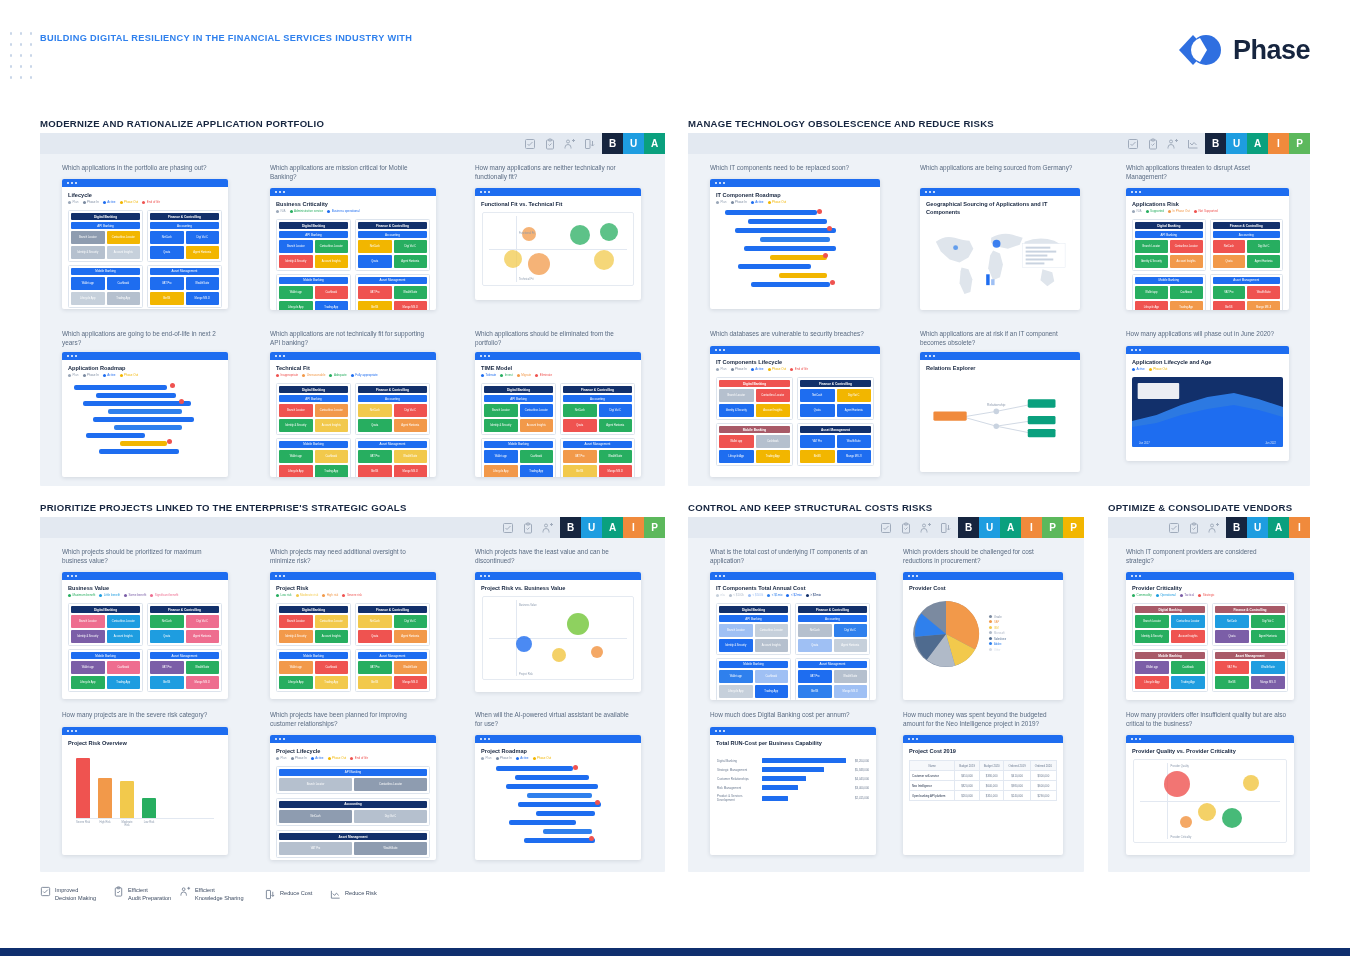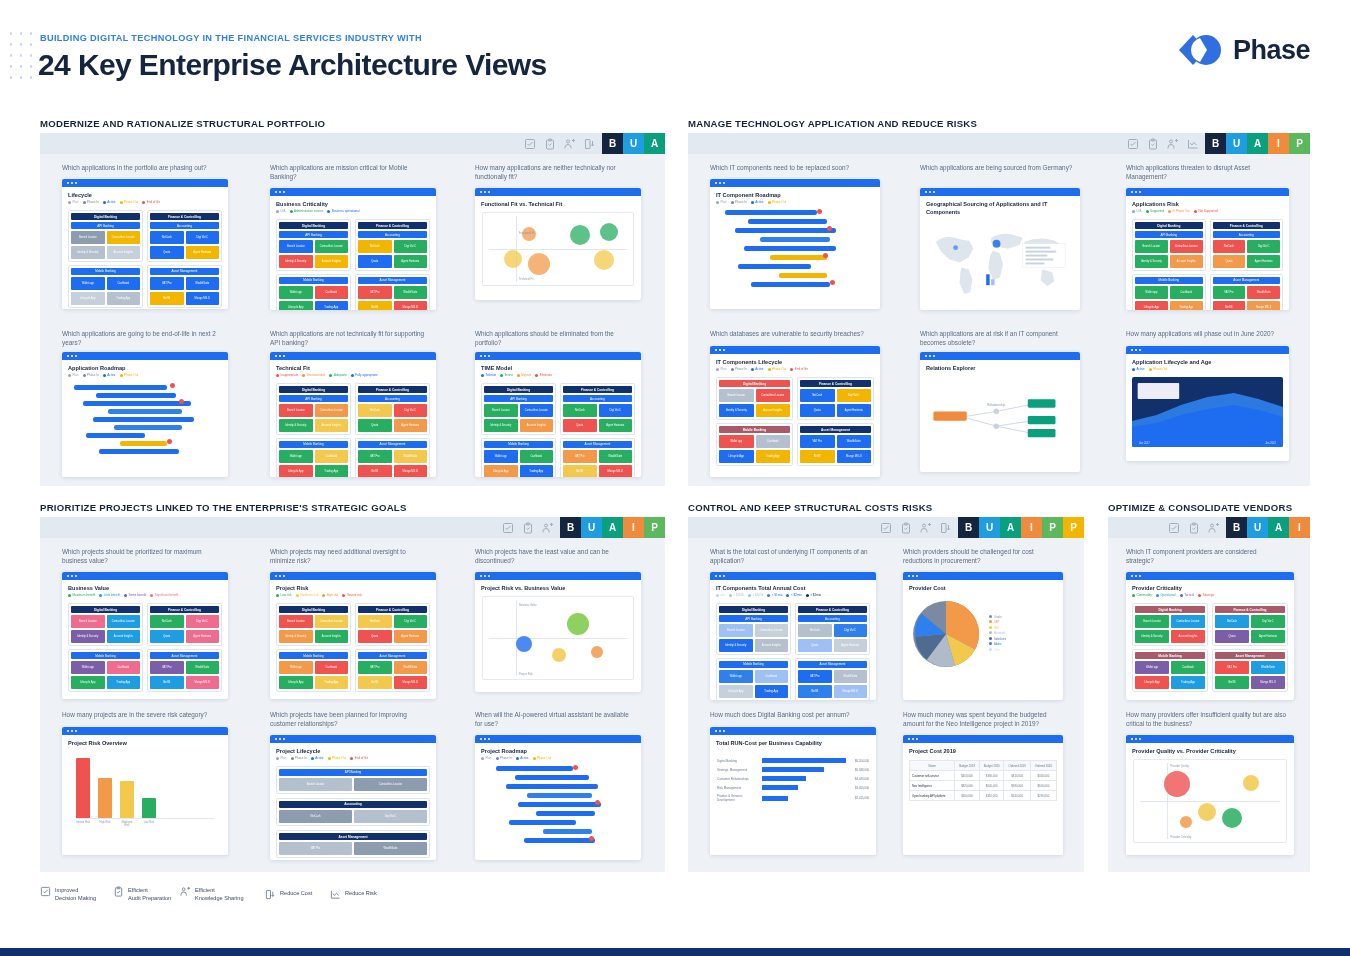--- a/index.html
+++ b/index.html
@@ -127,35 +127,34 @@
         <i></i>
         <i></i>
         <i></i>
       <i></i>
         <i></i>
         <i></i>
         <i></i>
         <i></i>
         <i></i>
     </div>
-    <div class="kicker">BUILDING DIGITAL TECHNOLOGY IN THE FINANCIAL SERVICES INDUSTRY WITH</div>
-    <div class="bigtitle">24 Key Enterprise Architecture Views</div>
+    <div class="kicker">BUILDING DIGITAL RESILIENCY IN THE FINANCIAL SERVICES INDUSTRY WITH</div>
     <div class="logo">
       <div class="logo-mark">
         <svg width="46" height="36" viewBox="0 0 46 36">
           <circle cx="28" cy="18" r="15" fill="#2f6fe0"></circle>
           <path d="M15 3 L29 18 L15 33 L1 18 Z" fill="#2f6fe0"></path>
           <path d="M22 6 a12.5 12.5 0 0 0 0 24 L29 18 Z" fill="#ffffff"></path>
         </svg>
       </div>
       <div class="logo-text">Phase</div>
     </div>
   </div>
 
-  <div class="section-title" style="left:40px;top:118px">MODERNIZE AND RATIONALIZE STRUCTURAL PORTFOLIO</div>
+  <div class="section-title" style="left:40px;top:118px">MODERNIZE AND RATIONALIZE APPLICATION PORTFOLIO</div>
   <div class="panel" style="left:40px;top:133px;width:625px;height:353px">
     <div class="panel-bar">
       <div class="bar-icons">
         <svg class="bar-ic" viewBox="0 0 24 24" fill="none" stroke="#6b7a90" stroke-width="2">
             <rect x="3" y="3" width="18" height="18" rx="2"></rect>
             <path d="M7 12l3 3 7-7"></path>
           </svg>
         <svg class="bar-ic" viewBox="0 0 24 24" fill="none" stroke="#6b7a90" stroke-width="2">
             <rect x="5" y="4" width="14" height="18" rx="2"></rect>
             <rect x="9" y="2" width="6" height="4" rx="1"></rect>
@@ -476,21 +475,21 @@
                 <div class="tile" style="background:#f2c94c">BinSS</div>
                 <div class="tile" style="background:#ef5350">Mango MS JI</div>
               </div>
             </div>
           </div>
         </div>
       </div>
     </div>
   </div>
 
-  <div class="section-title" style="left:688px;top:118px">MANAGE TECHNOLOGY APPLICATION AND REDUCE RISKS</div>
+  <div class="section-title" style="left:688px;top:118px">MANAGE TECHNOLOGY OBSOLESCENCE AND REDUCE RISKS</div>
   <div class="panel" style="left:688px;top:133px;width:622px;height:353px">
     <div class="panel-bar">
       <div class="bar-icons">
         <svg class="bar-ic" viewBox="0 0 24 24" fill="none" stroke="#6b7a90" stroke-width="2">
             <rect x="3" y="3" width="18" height="18" rx="2"></rect>
             <path d="M7 12l3 3 7-7"></path>
           </svg>
         <svg class="bar-ic" viewBox="0 0 24 24" fill="none" stroke="#6b7a90" stroke-width="2">
             <rect x="5" y="4" width="14" height="18" rx="2"></rect>
             <rect x="9" y="2" width="6" height="4" rx="1"></rect>

